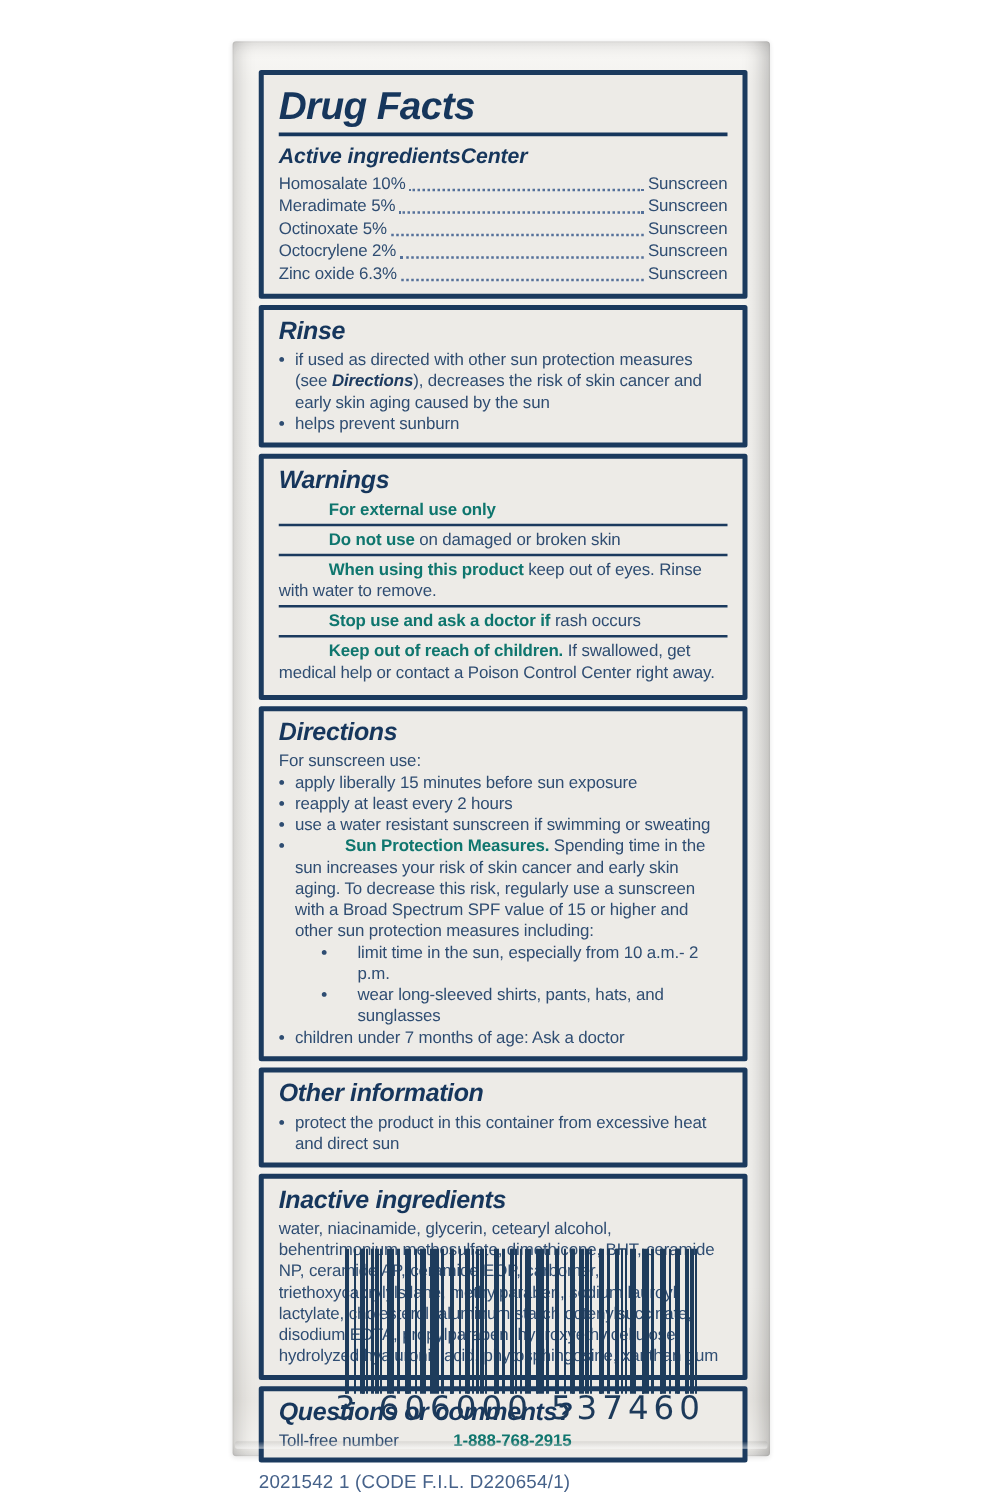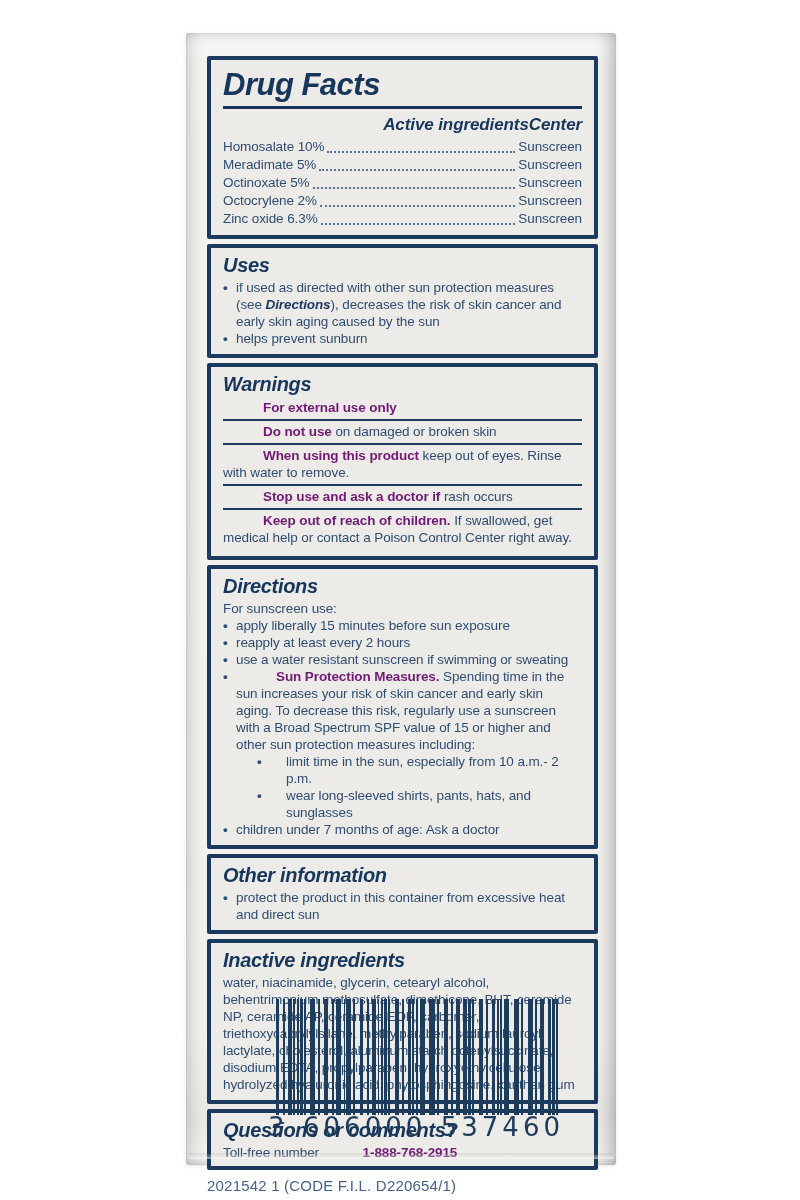--- a/index.html
+++ b/index.html
@@ -35,33 +35,33 @@
   .df-title {
     font-style:italic; font-weight:bold; font-size:31px; line-height:36px;
     color:#16365c; letter-spacing:-0.5px;
     border-bottom:3px solid #16365c; padding-bottom:3px; margin:2px 0 5px;
   }
   .sec-head {
     font-style:italic; font-weight:bold; font-size:20px; line-height:24px;
     color:#16365c; letter-spacing:-0.3px; margin-bottom:2px;
   }
   .ai-header {
-    display:flex; justify-content:flex-end;
+    display:flex; justify-content:flex-start;
     font-style:italic; font-weight:bold; font-size:17px; line-height:21px;
     color:#16365c; margin-bottom:3px;
   }
   .ai-row { display:flex; align-items:flex-end; line-height:18px; }
   .ai-leader { flex:1; border-bottom:2px dotted #55719a; margin:0 3px 3px; }
 
   .bi { display:flex; }
   .bi .dot { width:13px; flex:0 0 13px; }
   .bi .dot::before { content:"\2022"; font-weight:bold; }
   .bi.sub { margin-left:34px;gap:16px; }
 
-  .b  { font-weight:bold; color:#701a75;padding-left:40px; }
+  .b  { font-weight:bold; color:#0f766e;padding-left:40px; }
   .em { font-style:italic; font-weight:bold; color:#1d3b60; }
 
   .wrow { padding:1px 0 3px; }
   .wrow.rule { border-bottom:2px solid #1b3a5e; margin-bottom:1px; }
 
   .q-panel { padding-bottom:5px; }
 
   .code-line {
     width:100%; text-align:left; font-size:15px; line-height:11px;
     color:#46628a; margin-top:10px; letter-spacing:0.2px;
@@ -114,21 +114,21 @@
         <span>Sunscreen</span>
       </div>
       <div class="ai-row">
         <span>Zinc oxide 6.3%</span>
         <span class="ai-leader"></span>
         <span>Sunscreen</span>
       </div>
     </div>
 
     <div class="panel">
-      <div class="sec-head">Uses</div>
+      <div class="sec-head">Rinse</div>
       <div class="bi">
         <span class="dot"></span>
         <span><span>if used as directed with other sun protection measures (see </span><span class="em">Directions</span><span>), decreases the risk of skin cancer and early skin aging caused by the sun</span></span>
       </div>
       <div class="bi">
         <span class="dot"></span>
         <span>helps prevent sunburn</span>
       </div>
     </div>
 

